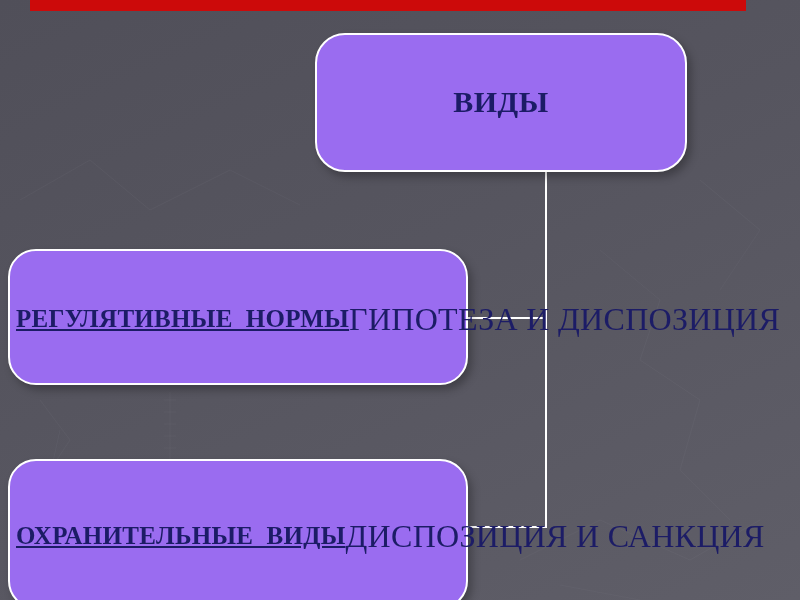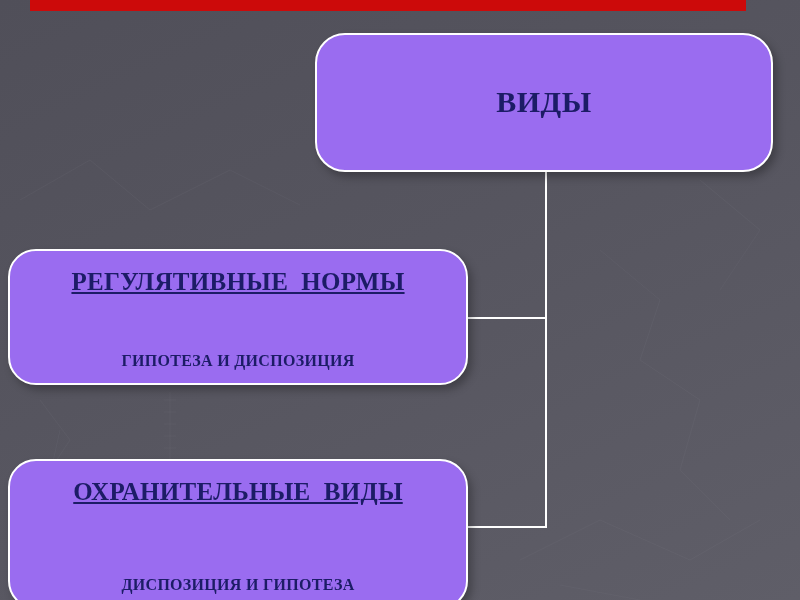--- a/index.html
+++ b/index.html
@@ -26,43 +26,43 @@
   .connector.h1 { top: 317px; }
   .connector.h2 { top: 526px; }
   .node {
     position: absolute;
     background: var(--node-fill, #9a6cf0);
     border: 2px solid var(--node-border, #ffffff);
     color: var(--node-text, #1c1c66);
     box-shadow: 4px 5px 8px rgba(0,0,0,0.28);
   }
   .root {
-    left: 315px; top: 33px; width: 458px; height: 139px;
+    left: 315px; top: 33px; width: 372px; height: 139px;
     border-radius: 30px;
     display: flex; flex-direction: column; justify-content: center; align-items: center;
     gap: 2px; text-align: center;
   }
   .root-line {
     font-size: 30px; font-weight: bold; line-height: 1.16;
     letter-spacing: 0.5px; white-space: pre;
   }
   .leaf {
     left: 8px; width: 460px; border-radius: 28px;
-    display: flex; flex-direction: column; justify-content: space-between;
+    display: flex; flex-direction: row; justify-content: space-between;
     align-items: center; text-align: center;
     padding: 17px 6px 13px;
   }
   .node1 { top: 249px; height: 136px; }
   .node2 { top: 459px; height: 150px; }
   .node-title {
     font-size: 25px; font-weight: bold; text-decoration: underline;
     letter-spacing: 0.3px; white-space: pre;
   }
   .node-subtitle {
-    font-size: 16px; font-weight: bold; letter-spacing: 0.3px; white-space: pre;
+    font-size: 32px; font-weight: normal; letter-spacing: 0.3px; white-space: pre;
   }
 </style>
 </head>
 <body>
 
 <div class="slide">
 
   <svg class="texture" width="800" height="600" viewBox="0 0 800 600" aria-hidden="true">
     <g fill="none" stroke="#8a8a95" stroke-opacity="0.10" stroke-width="1">
       <path d="M20 200 L90 160 L150 210 L230 170 L300 205"></path>
@@ -87,16 +87,16 @@
     <div class="root-line">ВИДЫ</div>
   </div>
 
   <div class="node leaf node1">
     <div class="node-title">РЕГУЛЯТИВНЫЕ  НОРМЫ</div>
     <div class="node-subtitle">ГИПОТЕЗА И ДИСПОЗИЦИЯ</div>
   </div>
 
   <div class="node leaf node2">
     <div class="node-title">ОХРАНИТЕЛЬНЫЕ  ВИДЫ</div>
-    <div class="node-subtitle">ДИСПОЗИЦИЯ И ГИПОТЕЗА</div>
+    <div class="node-subtitle">ДИСПОЗИЦИЯ И САНКЦИЯ</div>
   </div>
 
 </div>
 
 </body></html>

